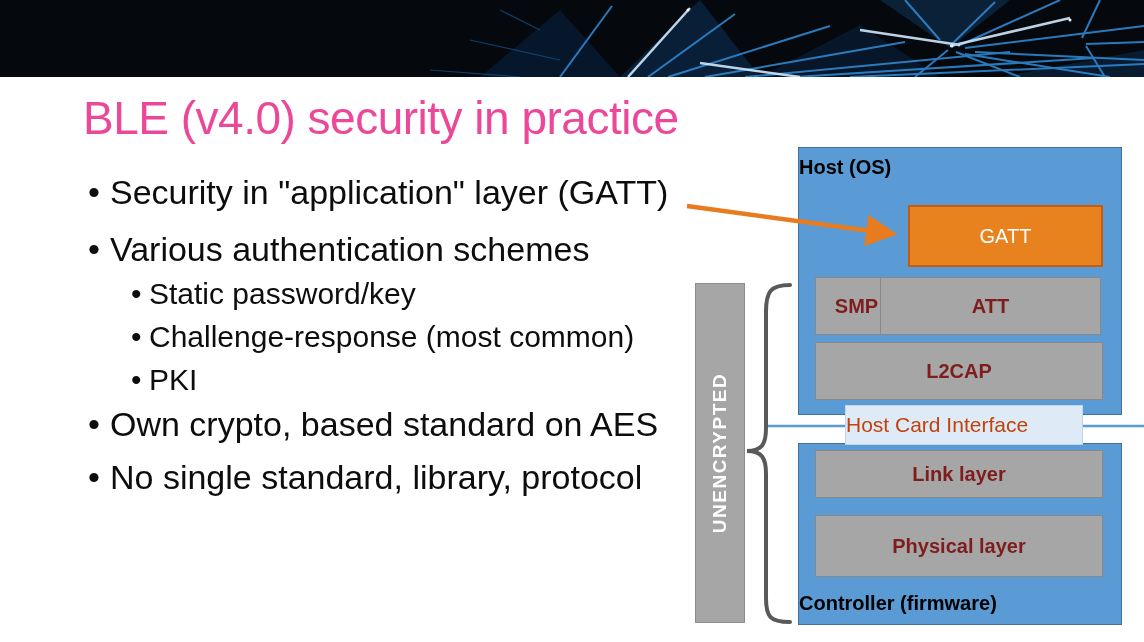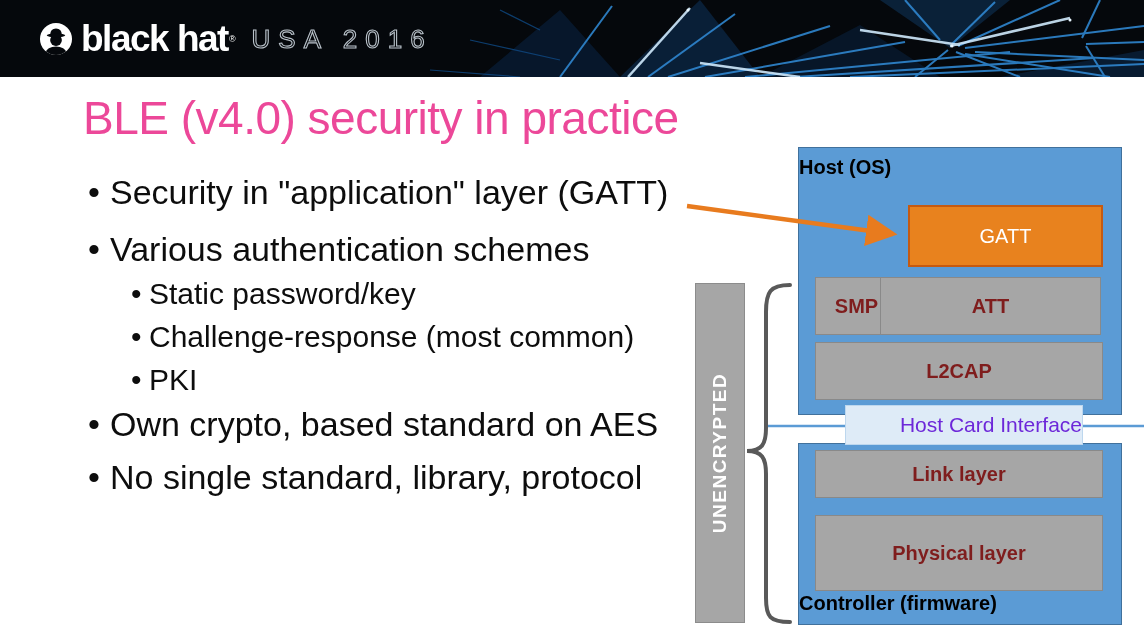--- a/index.html
+++ b/index.html
@@ -32,22 +32,22 @@
   .bluebox{background:#5B9BD5;border:1px solid #41719C;z-index:2;}
   .graybox{background:#A6A6A6;border:1px solid #898989;z-index:3;
            display:flex;align-items:center;justify-content:center;
            color:#7f1d1d;font-weight:bold;font-size:20px;}
   .orangebox{background:#E8821E;border:2px solid #C55A11;z-index:3;
            display:flex;align-items:center;justify-content:center;
            color:#ffffff;font-weight:normal;font-size:20px;}
   .grouplabel{position:absolute;left:0;width:100%;
            color:#000000;font-weight:bold;font-size:20px;z-index:4;}
   .hcibox{background:#DEEBF7;border:1px solid #BDD7EE;z-index:6;
-           display:flex;align-items:center;justify-content:flex-end;
-           color:#6d28d9;font-size:21px;}
+           display:flex;align-items:center;justify-content:flex-start;
+           color:#c2410c;font-size:21px;}
   .unencbar{background:#A6A6A6;border:1px solid #8c8c8c;z-index:3;
            display:flex;align-items:center;justify-content:center;}
   .unencbar span{transform:rotate(-90deg);white-space:nowrap;color:#ffffff;
            font-weight:bold;font-size:19px;letter-spacing:1.5px;}
   .overlay{position:absolute;left:0;top:0;z-index:5;pointer-events:none;}
 </style>
 </head>
 <body>
 
 <div class="slide">
@@ -88,39 +88,20 @@
       </g>
       <g stroke="#0f4a85" stroke-width="1.2" opacity="0.8">
         <line x1="470" y1="40" x2="560" y2="60"></line>
         <line x1="500" y1="10" x2="540" y2="30"></line>
         <line x1="430" y1="70" x2="520" y2="77"></line>
       </g>
       <circle cx="688" cy="10" r="1.5" fill="#e8f6ff"></circle>
       <circle cx="952" cy="46" r="1.5" fill="#e8f6ff"></circle>
       <circle cx="1070" cy="20" r="1.5" fill="#e8f6ff"></circle>
     </svg>
-    <div class="brandrow">
-      <svg class="brand-icon" viewBox="0 0 30 30">
-        <defs>
-            <clipPath id="cc">
-              <circle cx="15" cy="15" r="15"></circle>
-            </clipPath>
-          </defs>
-        <circle cx="15" cy="15" r="15" fill="#ffffff"></circle>
-        <g clip-path="url(#cc)" fill="#05080c">
-          <ellipse cx="15" cy="27.5" rx="9.5" ry="5.5"></ellipse>
-          <circle cx="15" cy="16" r="5.5"></circle>
-          <path d="M9.5,11.5 Q9.5,5.2 15,5.2 Q20.5,5.2 20.5,11.5 Z"></path>
-          <ellipse cx="15" cy="11.6" rx="8.7" ry="1.9"></ellipse>
-        </g>
-      </svg>
-      <span class="brand-bold">black hat</span>
-        <span class="brand-reg">®</span>
-      <span class="brand-event">USA 2016</span>
-    </div>
   </div>
 
   <div class="title">BLE (v4.0) security in practice</div>
 
   <div class="brow l1" style="top:172px"><span class="dot">•</span><span>Security in "application" layer (GATT)</span></div>
   <div class="brow l1" style="top:229px"><span class="dot">•</span><span>Various authentication schemes</span></div>
   <div class="brow l2" style="top:276px"><span class="dot">•</span><span>Static password/key</span></div>
   <div class="brow l2" style="top:319px"><span class="dot">•</span><span>Challenge-response (most common)</span></div>
   <div class="brow l2" style="top:362px"><span class="dot">•</span><span>PKI</span></div>
   <div class="brow l1" style="top:404px"><span class="dot">•</span><span>Own crypto, based standard on AES</span></div>
@@ -145,21 +126,21 @@
   <div class="dg graybox" style="left:815px;top:342px;width:288px;height:58px">
       <span>L2CAP</span>
     </div>
 
   <div class="dg bluebox" style="left:798px;top:443px;width:324px;height:182px">
     <div class="grouplabel" style="top:148px">Controller (firmware)</div>
   </div>
   <div class="dg graybox" style="left:815px;top:450px;width:288px;height:48px">
       <span>Link layer</span>
     </div>
-  <div class="dg graybox" style="left:815px;top:515px;width:288px;height:76px">
+  <div class="dg graybox" style="left:815px;top:515px;width:288px;height:62px">
       <span>Physical layer</span>
     </div>
 
   <svg class="overlay" width="1144" height="642" viewBox="0 0 1144 642">
     <defs>
       <marker id="ah" markerWidth="8" markerHeight="8" refX="6" refY="3.5" orient="auto">
         <path d="M0,0 L7,3.5 L0,7 Z" fill="#E87B1E"></path>
       </marker>
     </defs>
     <line x1="766" y1="426" x2="1144" y2="426" stroke="#5B9BD5" stroke-width="2.5"></line>

